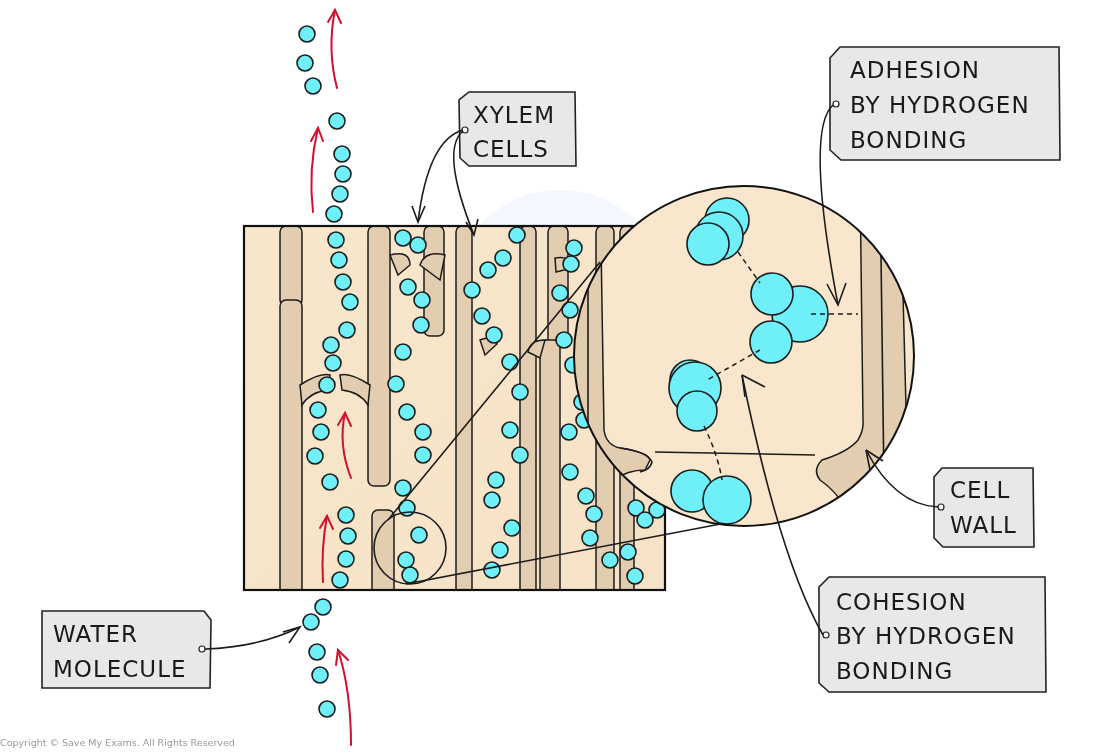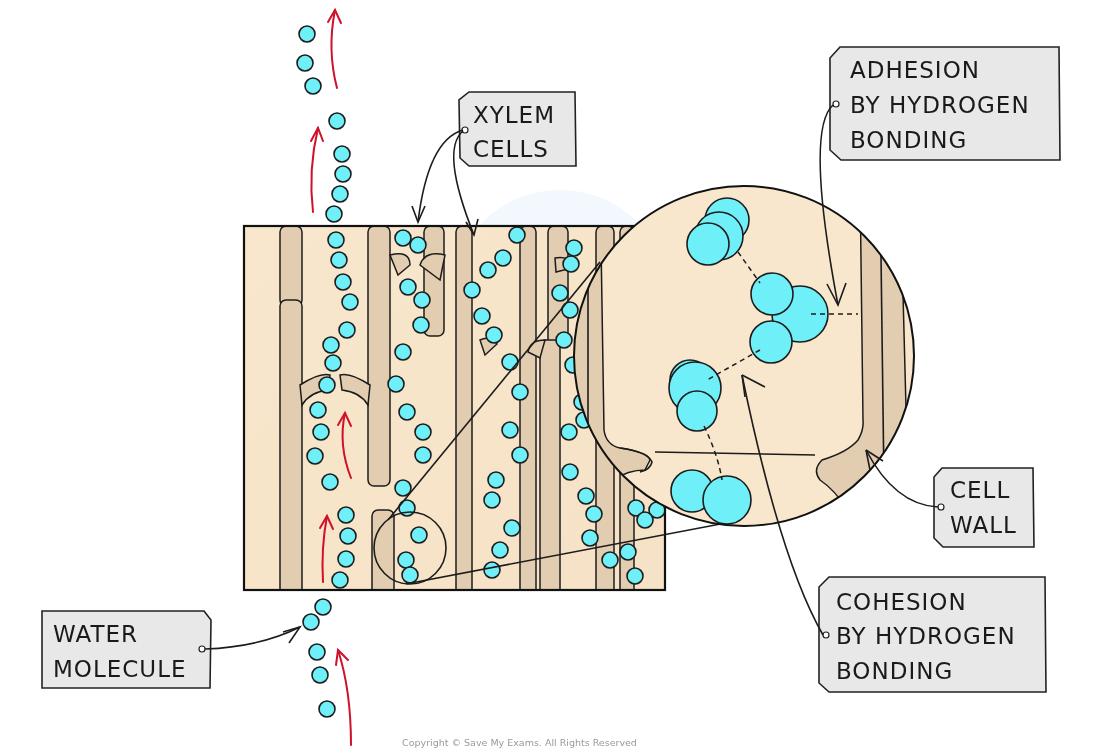--- a/index.html
+++ b/index.html
@@ -5,21 +5,21 @@
   html, body { margin: 0; padding: 0; background: #ffffff; }
   body { width: 1100px; height: 756px; position: relative; overflow: hidden; font-family: "DejaVu Sans", sans-serif; }
   #diagram { position: absolute; left: 0; top: 0; width: 1100px; height: 756px; }
   .label-text { font-family: "DejaVu Sans", sans-serif; font-size: 23px; fill: #1a1a1a; letter-spacing: 1px; }
   .tag { fill: #e8e8e8; stroke: #222; stroke-width: 1.6; }
   .mol { fill: #6ff0f8; stroke: #1c1c1c; stroke-width: 1.6; }
   .wall { fill: #e3cdb0; stroke: #1c1c1c; stroke-width: 1.5; }
   .line { fill: none; stroke: #1c1c1c; stroke-width: 1.6; }
   .red { fill: none; stroke: #d0112b; stroke-width: 2; stroke-linecap: round; }
   .dash { fill: none; stroke: #1c1c1c; stroke-width: 1.5; stroke-dasharray: 5 4; }
-  #copyright { position: absolute; left: 0; width: 1039px; top: 737px; text-align: center; font-size: 9.5px; color: #9a9a9a; font-family: "DejaVu Sans", sans-serif; }
+  #copyright { position: absolute; left: 0; width: 1039px; top: 737px; text-align: left; font-size: 9.5px; color: #9a9a9a; font-family: "DejaVu Sans", sans-serif; }
 </style>
 </head>
 <body>
 
 <svg id="diagram" viewBox="0 0 1100 756" xmlns="http://www.w3.org/2000/svg">
   <defs>
     <clipPath id="rectClip">
         <rect x="244" y="226" width="421" height="364"></rect>
       </clipPath>
     <clipPath id="circClip">

